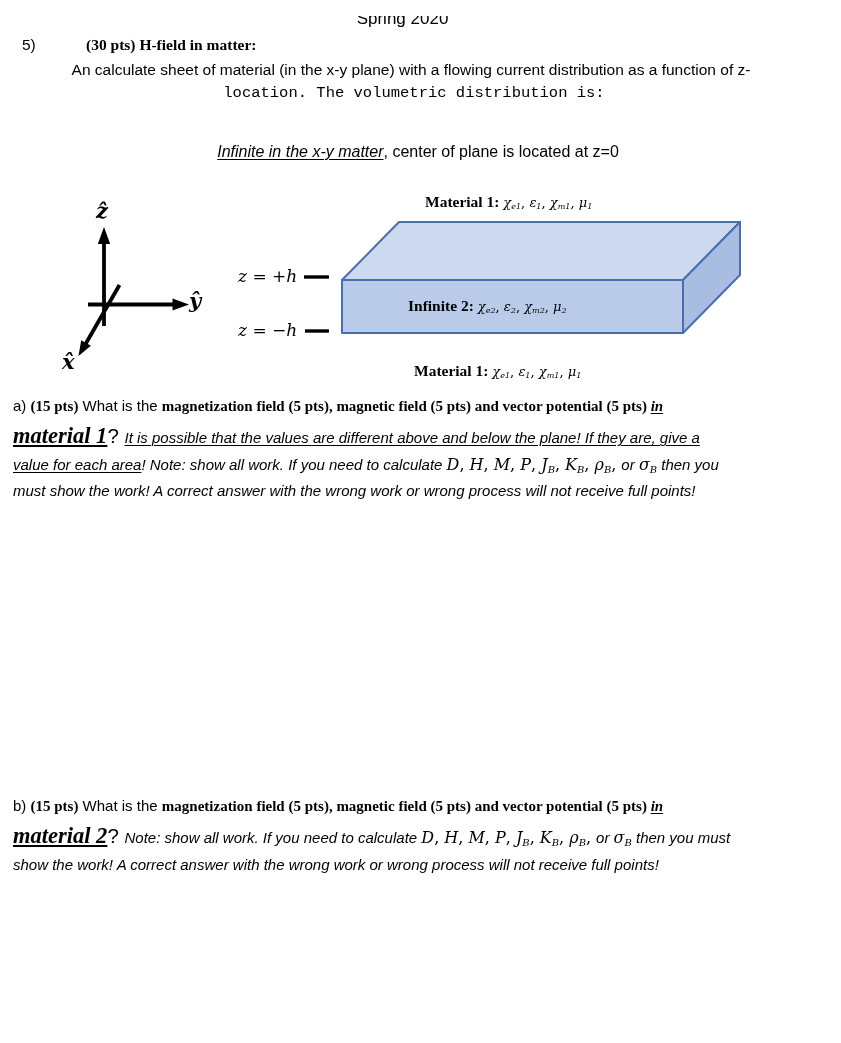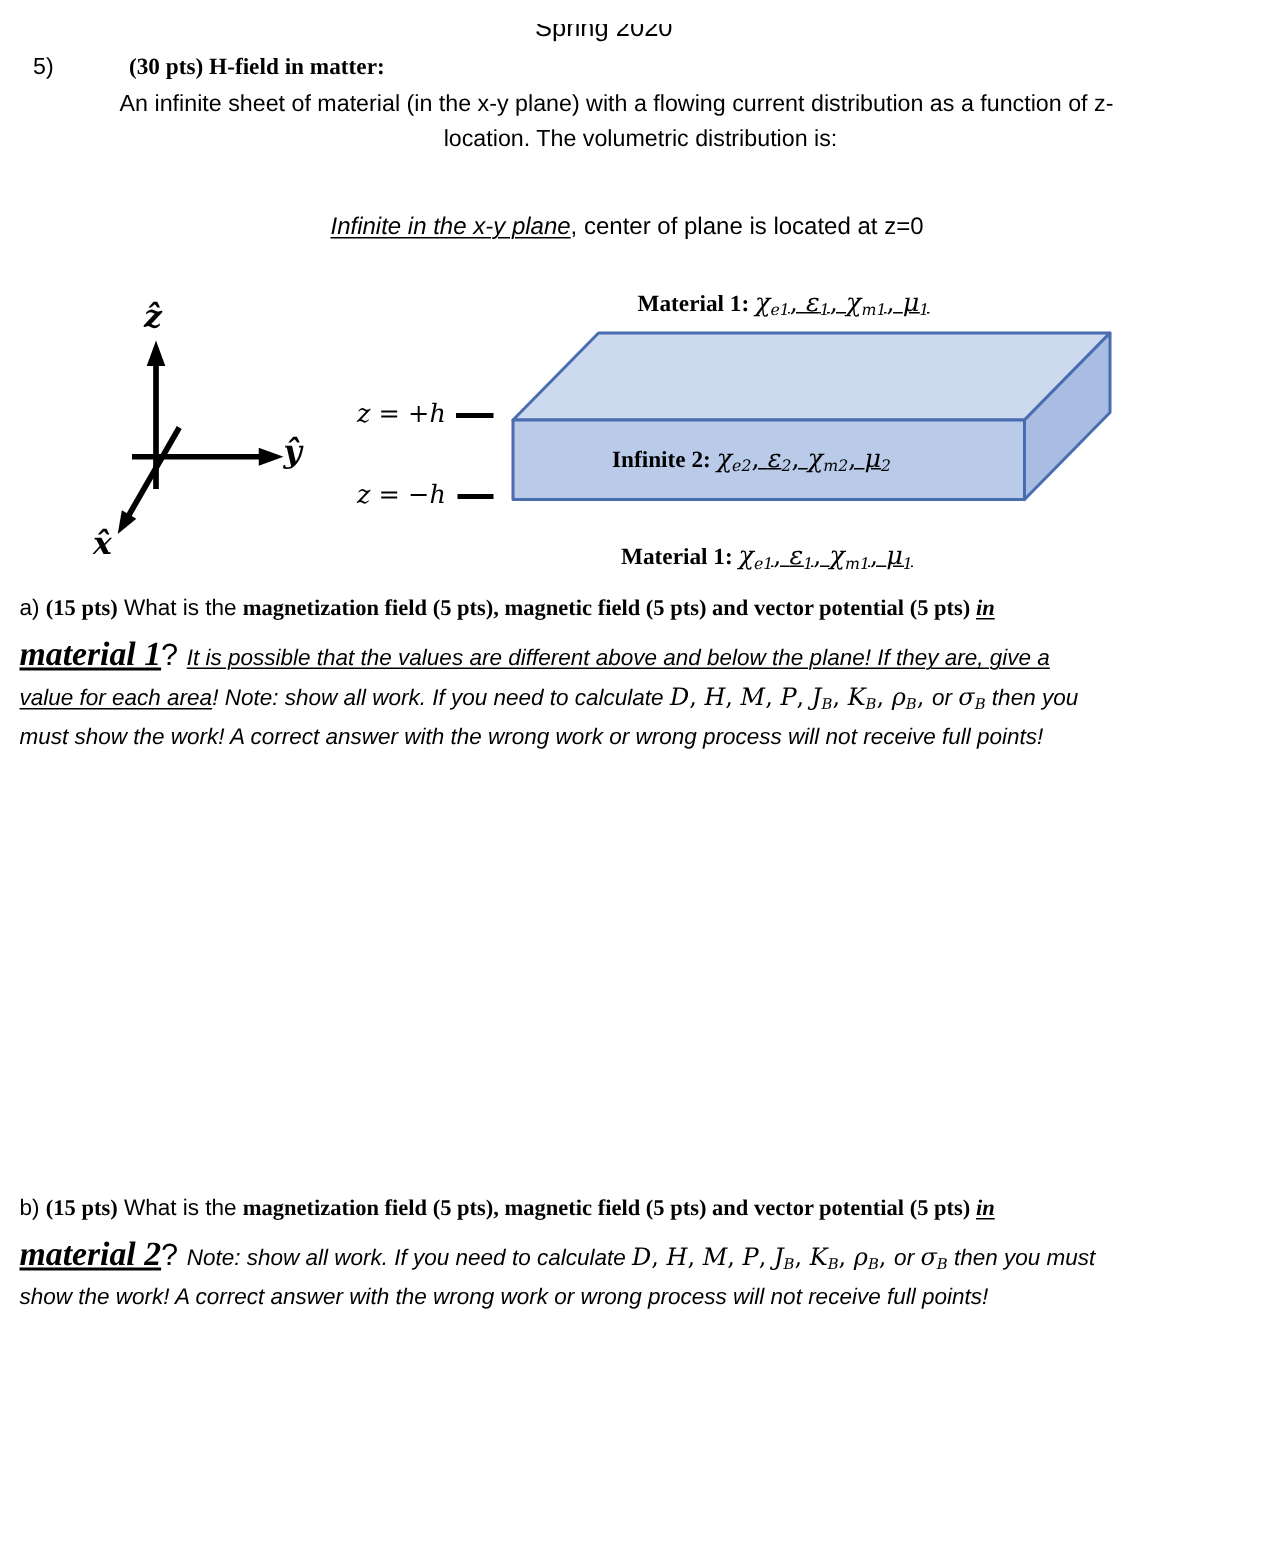--- a/index.html
+++ b/index.html
@@ -11,21 +11,21 @@
   }
   .abs { position:absolute; }
   .t { font-size:15.5px; line-height:20px; white-space:nowrap; }
   .b { font-weight:bold;font-family:Liberation Serif, serif; }
   .i { font-style:italic; }
   .u { text-decoration:underline; text-decoration-thickness:1.4px; text-underline-offset:2px; }
   .xl { font-size:22.5px; line-height:33px; text-decoration-thickness:2.2px; }
   .q { font-size:20.5px; }
   .math { font-family:"DejaVu Serif","Liberation Serif",serif; font-style:italic; }
   .mathu { font-family:"DejaVu Serif","Liberation Serif",serif; font-style:normal; }
-  .mm { font-size:17px;text-decoration:underline; }
+  .mm { font-size:13px; }
   .fx { font-size:24px; }
   .fnote { padding-left:5px; }
   .para { font-size:15px; line-height:26px; white-space:nowrap; }
   .para .math, .para .mathu { font-size:16px; }
   .zlab { font-size:17px; white-space:nowrap; }
   .axlab { font-family:"DejaVu Serif","Liberation Serif",serif; font-style:italic; font-weight:bold; font-size:21px; line-height:22px; }
   sub { font-size:0.62em; vertical-align:-0.3em; line-height:0; }
   sup { font-size:0.62em; vertical-align:0.55em; line-height:0; }
   svg.overlay { position:absolute; left:0; top:0; pointer-events:none; }
   .ctr { text-align:center; }
@@ -50,25 +50,25 @@
     <polygon points="189,288.5 172.5,282.5 172.5,294.5" fill="#000000"></polygon>
     <line x1="119.5" y1="269" x2="85" y2="329" stroke-width="3.8" stroke="#000000"></line>
     <polygon points="78.5,340 90.9,329.8 81.2,324.2" fill="#000000"></polygon>
   </svg>
 
   <div class="abs t ctr" style="left:0; top:-7px; width:805px; font-size:17px;">Spring 2020</div>
 
   <span class="abs t" style="left:22px; top:19px;">5)</span>
   <span class="abs t b" style="left:86px; top:19px;">(30 pts) H-field in matter:</span>
 
-  <div class="abs t ctr" style="left:0; top:44px; width:822px;">An infinite sheet of material (in the x-y plane) with a flowing current distribution as a function of z-</div>
-  <div class="abs t ctr" style="left:16px; top:67px; width:822px;">location. The volumetric distribution is:</div>
+  <div class="abs t ctr" style="left:0; top:44px; width:822px;">An calculate sheet of material (in the x-y plane) with a flowing current distribution as a function of z-</div>
+  <div class="abs t ctr" style="left:3px; top:67px; width:822px;font-family:Liberation Mono, monospace;">location. The volumetric distribution is:</div>
 
 
-  <div class="abs t ctr" style="left:0; top:126px; width:836px; font-size:16px;"><span class="i u">Infinite in the x-y plane</span><span>, center of plane is located at z=0</span></div>
+  <div class="abs t ctr" style="left:0; top:126px; width:836px; font-size:16px;"><span class="i u">Infinite in the x-y matter</span><span>, center of plane is located at z=0</span></div>
 
   <div class="abs t" style="left:425px; top:176px;"><span class="b">Material 1: </span><span class="math mm">χ<sub>e1</sub></span><span class="mathu mm">, </span><span class="math mm">ε<sub>1</sub></span><span class="mathu mm">, </span><span class="math mm">χ<sub>m1</sub></span><span class="mathu mm">, </span><span class="math mm">μ<sub>1</sub></span></div>
   <div class="abs t" style="left:408px; top:280px;"><span class="b">Infinite 2: </span><span class="math mm">χ<sub>e2</sub></span><span class="mathu mm">, </span><span class="math mm">ε<sub>2</sub></span><span class="mathu mm">, </span><span class="math mm">χ<sub>m2</sub></span><span class="mathu mm">, </span><span class="math mm">μ<sub>2</sub></span></div>
   <div class="abs t" style="left:414px; top:345px;"><span class="b">Material 1: </span><span class="math mm">χ<sub>e1</sub></span><span class="mathu mm">, </span><span class="math mm">ε<sub>1</sub></span><span class="mathu mm">, </span><span class="math mm">χ<sub>m1</sub></span><span class="mathu mm">, </span><span class="math mm">μ<sub>1</sub></span></div>
 
   <div class="abs zlab" style="left:238px; top:250px;"><span class="math">z </span><span class="mathu">= +</span><span class="math">h</span></div>
   <div class="abs zlab" style="left:238px; top:304px;"><span class="math">z </span><span class="mathu">= −</span><span class="math">h</span></div>
 
   <span class="abs axlab" style="left:96px; top:184px;">ẑ</span>
   <span class="abs axlab" style="left:189px; top:274px;">ŷ</span>

